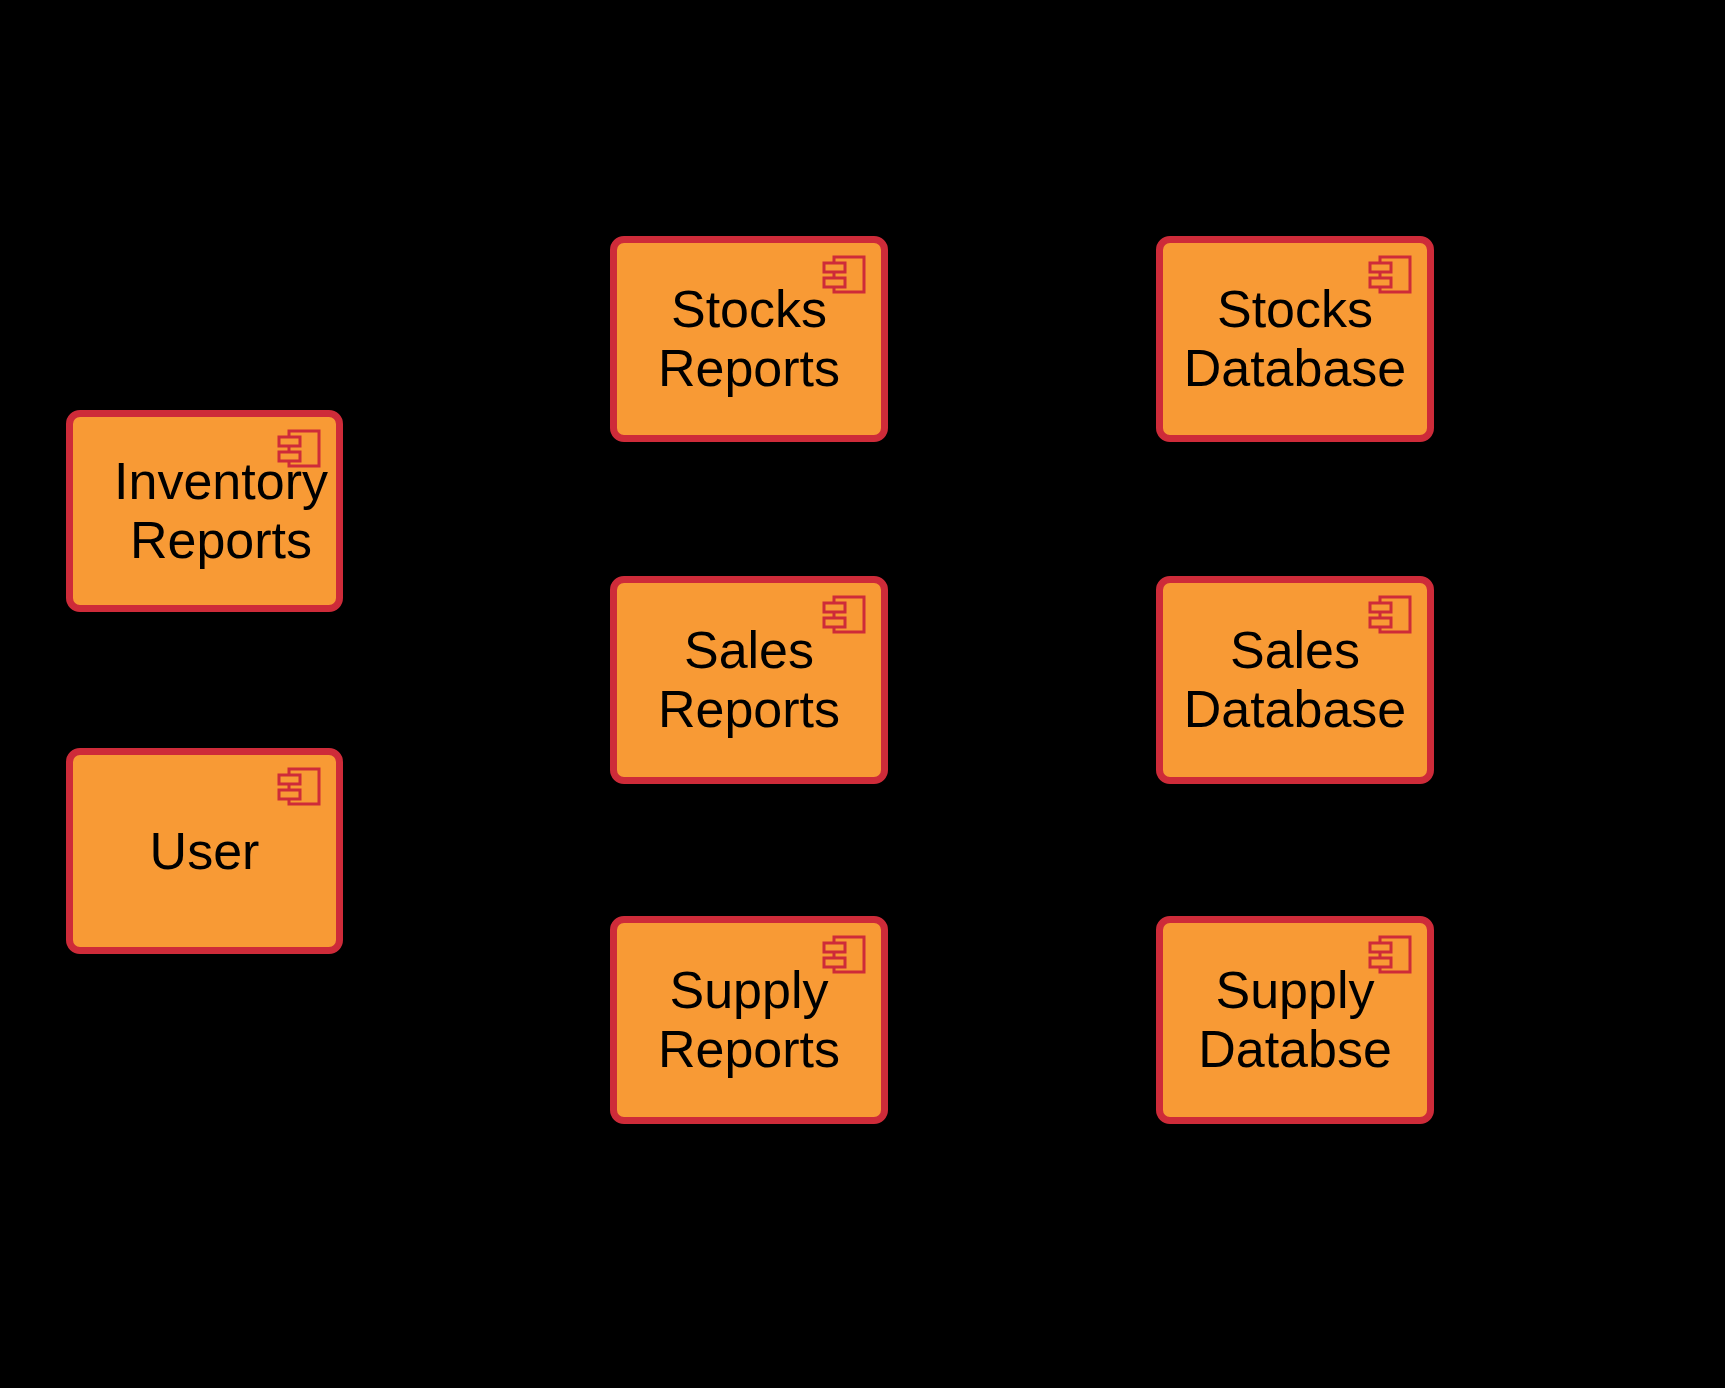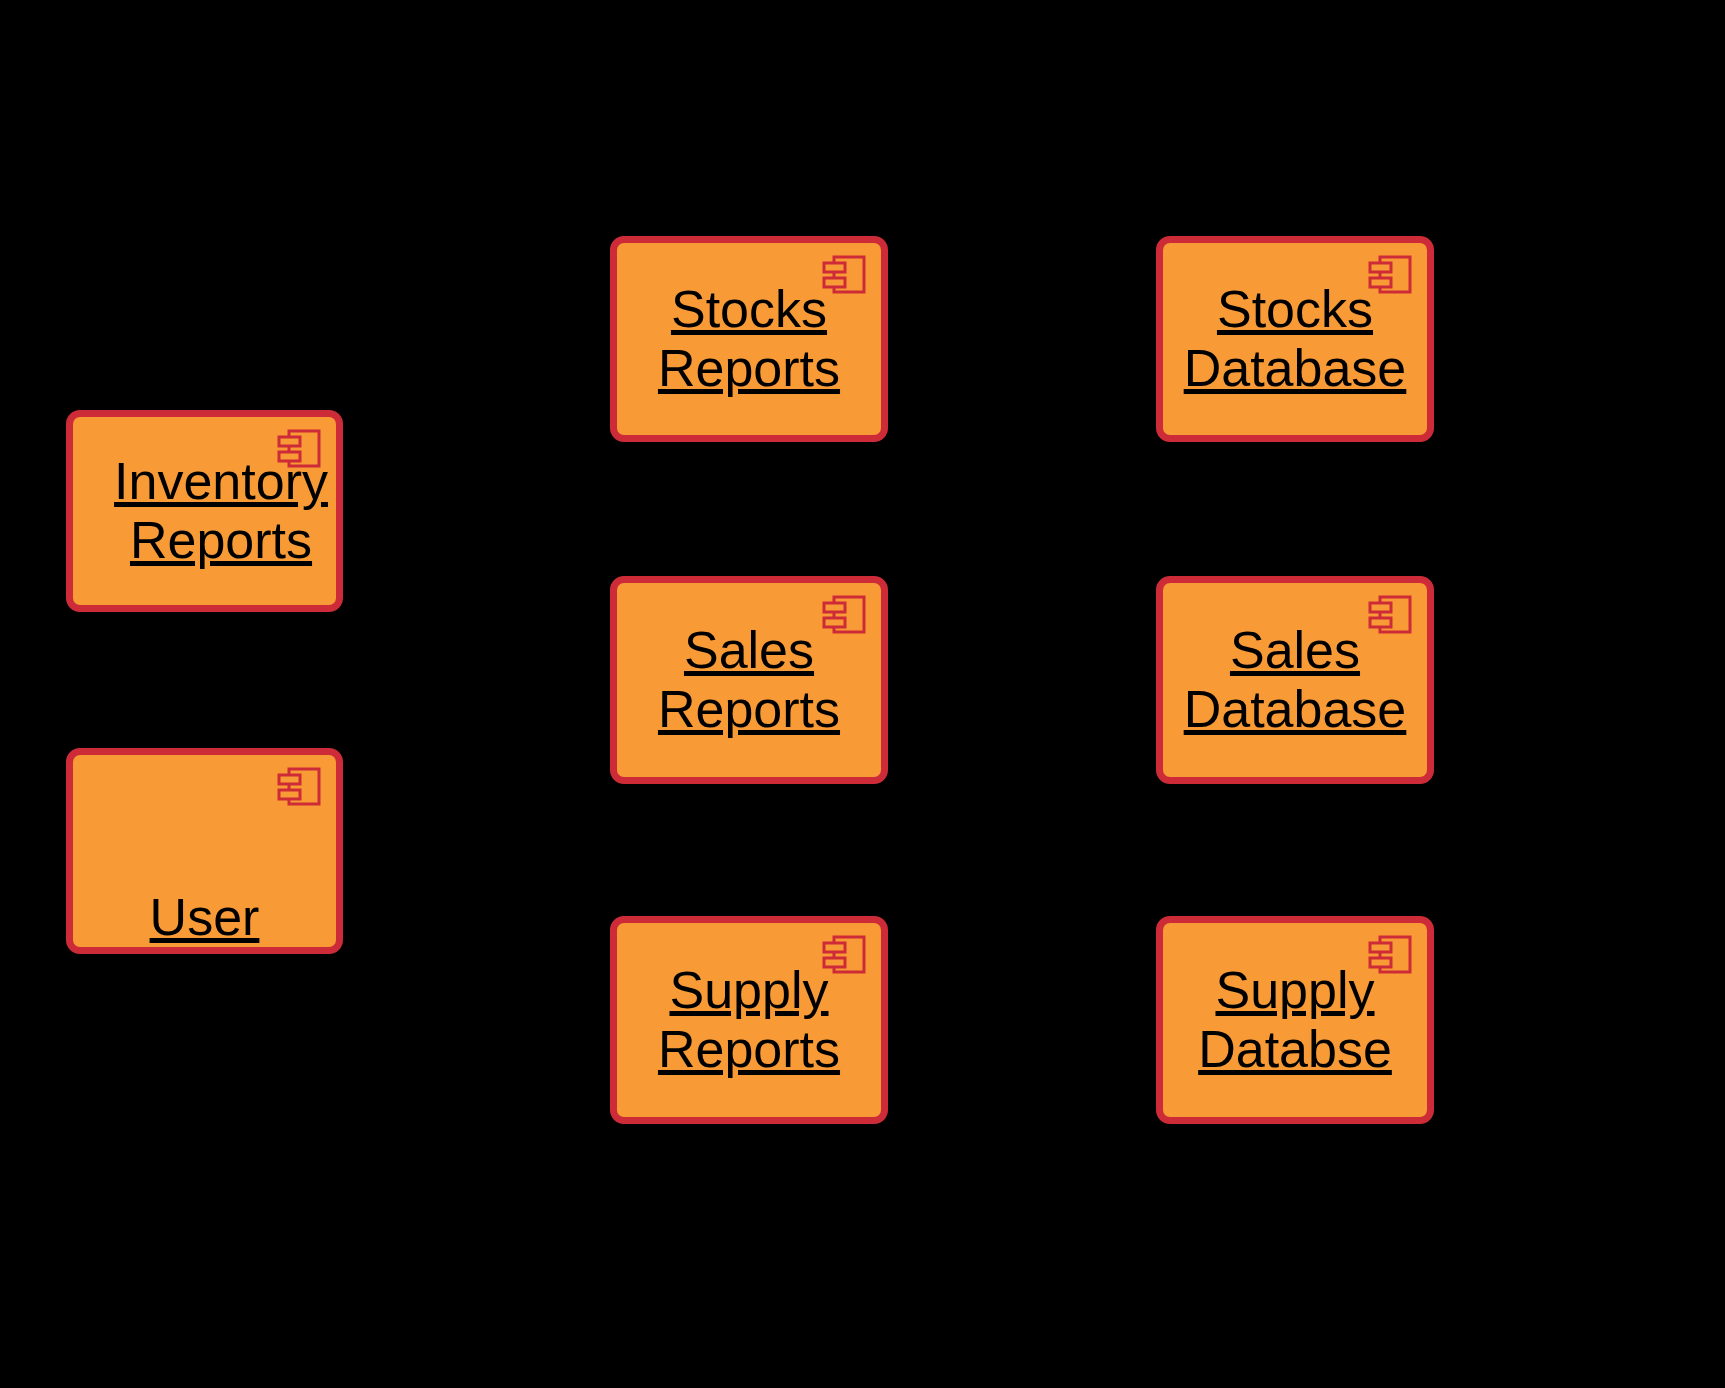--- a/index.html
+++ b/index.html
@@ -36,21 +36,20 @@
     color: #000000;
     font-family: "Liberation Sans", sans-serif;
     font-size: 52px;
     line-height: 1.13;
     text-align: center;
     white-space: pre-line;
     padding: 0 10px;
     letter-spacing: 0px;
     z-index: 2;
     position: relative;
-    text-decoration: underline;
   }
   .comp-icon {
     position: absolute;
     right: 14px;
     top: 12px;
     width: 46px;
     height: 40px;
     z-index: 3;
     pointer-events: none;
   }
@@ -62,21 +61,21 @@
 <div id="canvas">
     <div class="component" style="left: 66px; top: 410px; width: 277px; height: 202px; background: rgb(248, 154, 53); border-color: rgb(206, 43, 57); padding-left: 33px;">
       <span class="comp-icon"><svg viewBox="0 0 46 40" width="46" height="40" xmlns="http://www.w3.org/2000/svg">
           <rect x="13" y="2" width="30" height="35" fill="none" stroke="#CE2B39" stroke-width="3"></rect>
           <rect x="3" y="8" width="21" height="9" fill="#F89A35" stroke="#CE2B39" stroke-width="3"></rect>
           <rect x="3" y="23" width="21" height="9" fill="#F89A35" stroke="#CE2B39" stroke-width="3"></rect>
         </svg></span>
       <div class="comp-label align-center" style="color: rgb(0, 0, 0);">Inventory
 Reports</div>
     </div>
-    <div class="component" style="left: 66px; top: 748px; width: 277px; height: 206px; background: rgb(248, 154, 53); border-color: rgb(206, 43, 57); align-items: flex-end;">
+    <div class="component" style="left: 66px; top: 748px; width: 277px; height: 206px; background: rgb(248, 154, 53); border-color: rgb(206, 43, 57);">
       <span class="comp-icon"><svg viewBox="0 0 46 40" width="46" height="40" xmlns="http://www.w3.org/2000/svg">
           <rect x="13" y="2" width="30" height="35" fill="none" stroke="#CE2B39" stroke-width="3"></rect>
           <rect x="3" y="8" width="21" height="9" fill="#F89A35" stroke="#CE2B39" stroke-width="3"></rect>
           <rect x="3" y="23" width="21" height="9" fill="#F89A35" stroke="#CE2B39" stroke-width="3"></rect>
         </svg></span>
       <div class="comp-label align-center" style="color: rgb(0, 0, 0);">User</div>
     </div>
     <div class="component" style="left: 610px; top: 236px; width: 278px; height: 206px; background: rgb(248, 154, 53); border-color: rgb(206, 43, 57);">
       <span class="comp-icon"><svg viewBox="0 0 46 40" width="46" height="40" xmlns="http://www.w3.org/2000/svg">
           <rect x="13" y="2" width="30" height="35" fill="none" stroke="#CE2B39" stroke-width="3"></rect>

